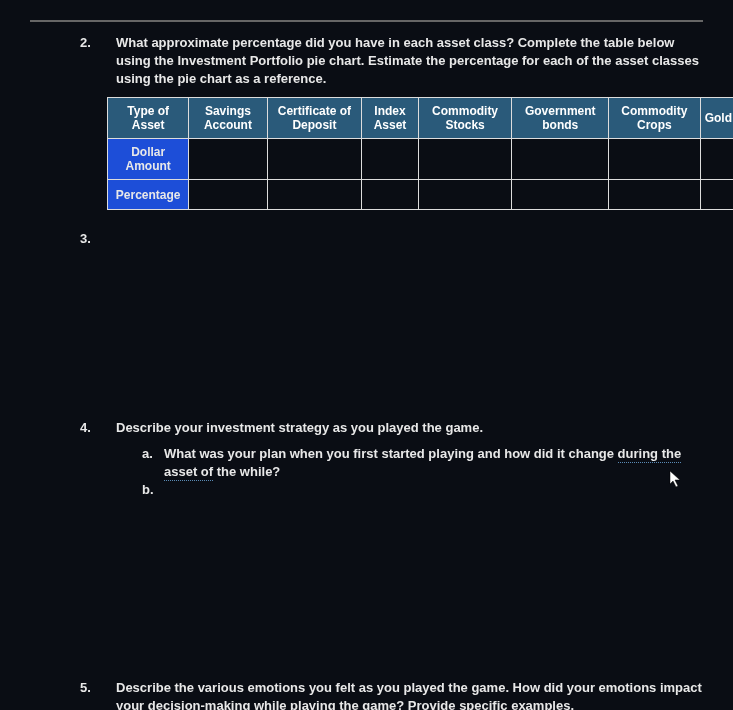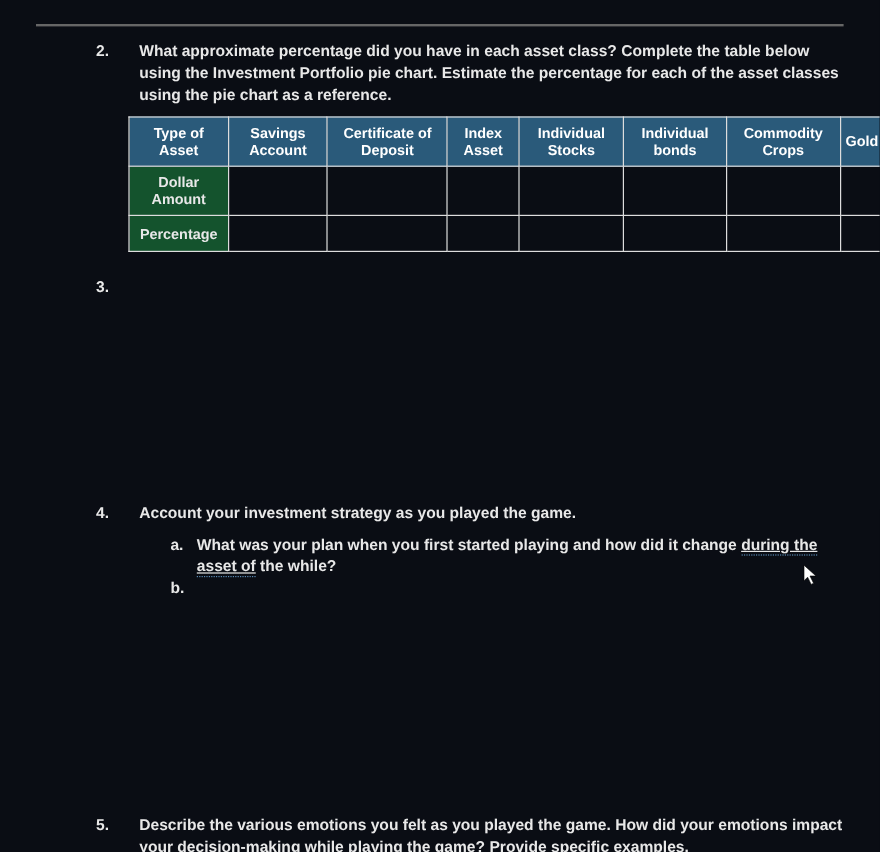--- a/index.html
+++ b/index.html
@@ -58,21 +58,21 @@
       background: #2a5a7a;
       font-weight: bold;
       color: #fff;
       line-height: 1.2;
     }
     td {
       height: 30px;
     }
     td.row-label {
       font-weight: bold;
-      background: #14532d;
+      background: #1d4ed8;
     }
     .spacer-large {
       height: 150px;
     }
     .spacer-xlarge {
       height: 160px;
     }
     .sub-item {
       display: flex;
       align-items: flex-start;
@@ -80,21 +80,20 @@
       line-height: 1.4;
       font-weight: bold;
     }
     .sub-letter {
       min-width: 18px;
       margin-right: 4px;
     }
     .dotted-underline {
       border-bottom: 1px dotted #5a8ab5;
       padding-bottom: 1px;
-      text-decoration: underline;
     }
     .cursor {
       position: absolute;
       right: 50px;
       top: 470px;
       color: #fff;
       font-size: 16px;
     }
   </style>
 </head>
@@ -107,22 +106,22 @@
     <span class="question-number">2.</span>
     <span class="question-body">What approximate percentage did you have in each asset class? Complete the table below using the Investment Portfolio pie chart. Estimate the percentage for each of the asset classes using the pie chart as a reference.</span>
   </div>
   <table>
     <thead>
       <tr>
         <th>Type of Asset</th>
         <th>Savings Account</th>
         <th>Certificate of Deposit</th>
         <th>Index Asset</th>
-        <th>Individual Stocks</th>
-        <th>Individual bonds</th>
+        <th>Commodity Stocks</th>
+        <th>Government bonds</th>
         <th>Commodity Crops</th>
         <th>Gold</th>
       </tr>
     </thead>
     <tbody>
       <tr>
         <td class="row-label">Dollar Amount</td>
         <td></td>
         <td></td>
         <td></td>
@@ -149,21 +148,21 @@
   <div class="question-text">
     <span class="question-number">3.</span>
   </div>
 </div>
 
 <div class="spacer-large"></div>
 
 <div class="question">
   <div class="question-text">
     <span class="question-number">4.</span>
-    <span class="question-body">Account your investment strategy as you played the game.</span>
+    <span class="question-body">Describe your investment strategy as you played the game.</span>
   </div>
   <div class="question-text">
     <span class="question-number"></span>
     <div class="question-body">
       <div class="sub-item">
         <span class="sub-letter">a.</span>
         <span>
           <span>What was your plan when you first started playing and how did it change </span><span class="dotted-underline">during the</span><br>
           <span class="dotted-underline">asset of</span><span> the while?</span>
         </span>

